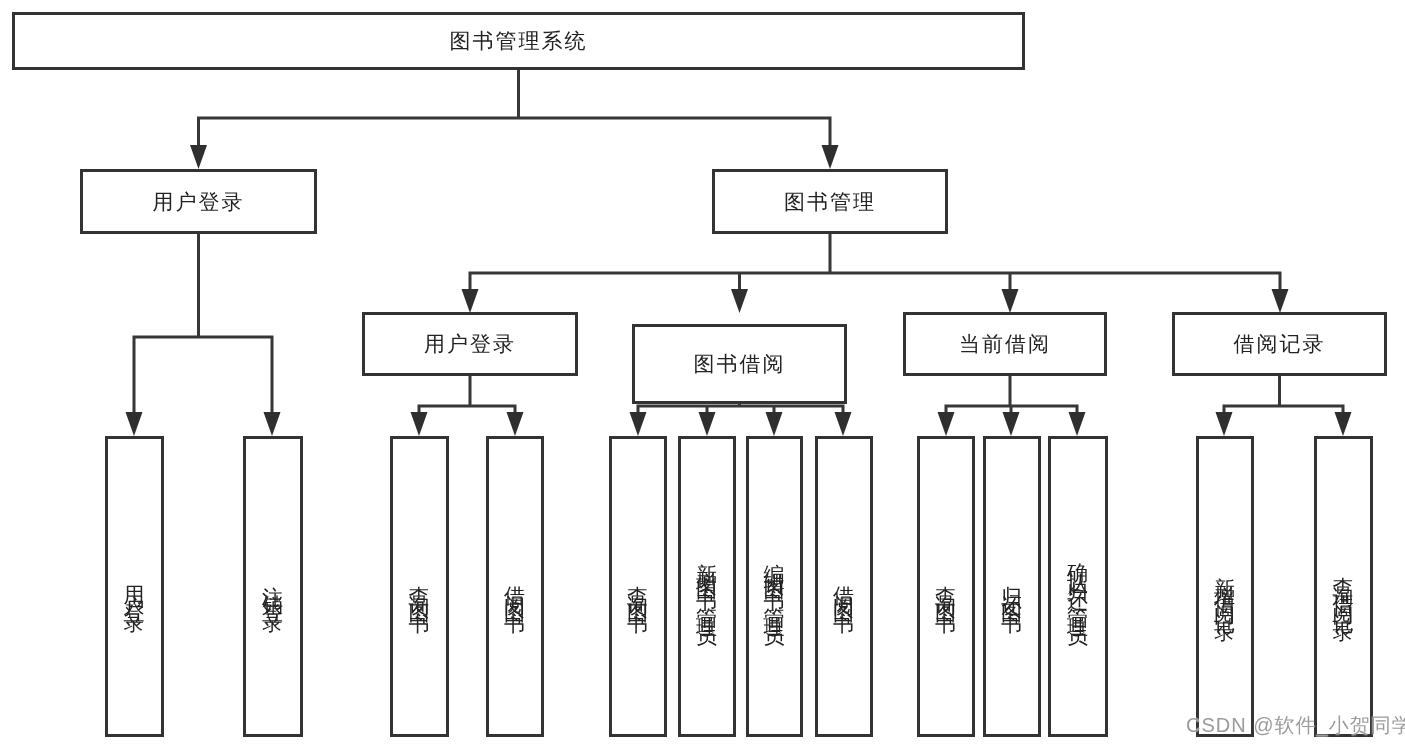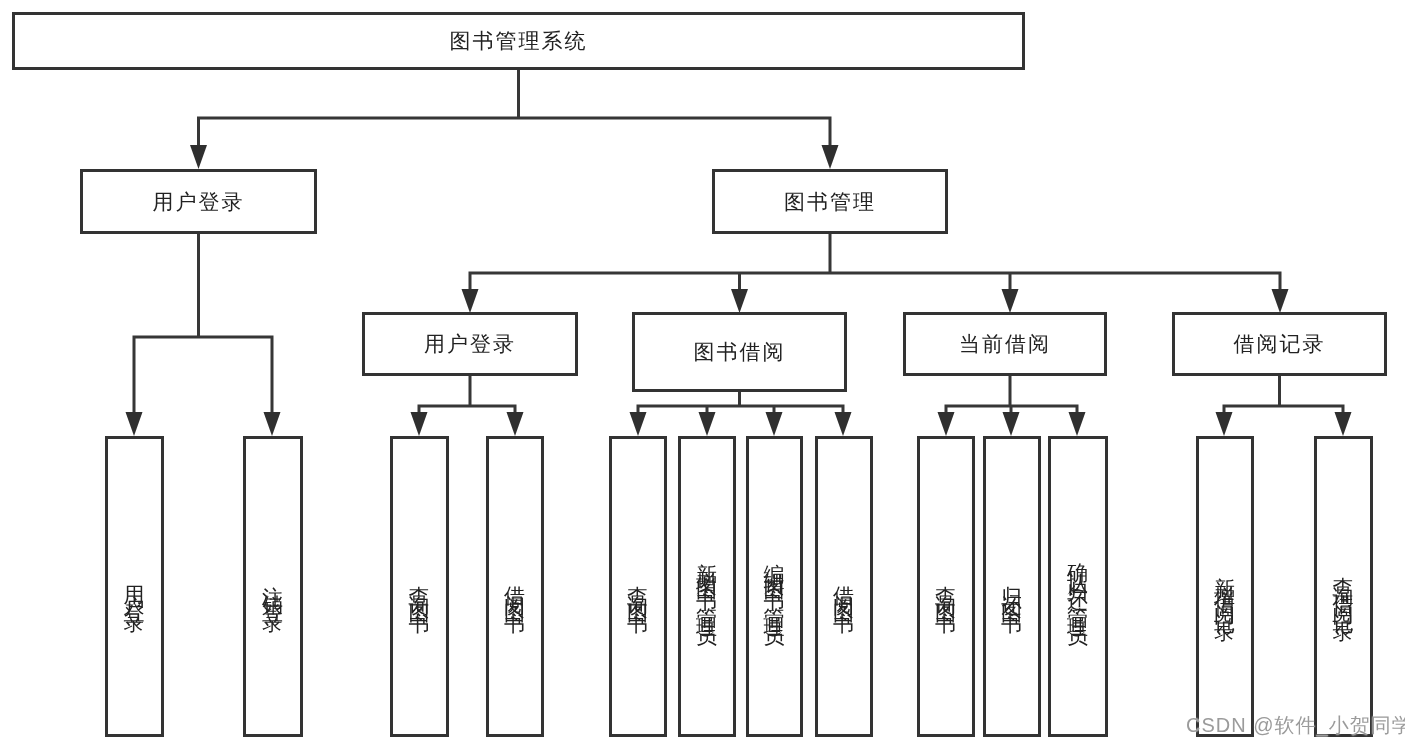--- a/index.html
+++ b/index.html
@@ -79,21 +79,21 @@
   <div class="hbox" style="left:80px;top:169px;width:237px;height:65px">
     <span>用户登录</span>
   </div>
   <div class="hbox" style="left:712px;top:169px;width:236px;height:65px">
     <span>图书管理</span>
   </div>
 
   <div class="hbox" style="left:362px;top:312px;width:216px;height:64px">
     <span>用户登录</span>
   </div>
-  <div class="hbox" style="left:632px;top:312px;width:215px;height:80px">
+  <div class="hbox" style="left:632px;top:324px;width:215px;height:80px">
     <span>图书借阅</span>
   </div>
   <div class="hbox" style="left:903px;top:312px;width:204px;height:64px">
     <span>当前借阅</span>
   </div>
   <div class="hbox" style="left:1172px;top:312px;width:215px;height:64px">
     <span>借阅记录</span>
   </div>
 
   <div class="vbox" style="left:105px;top:436px;width:59px;height:301px">

